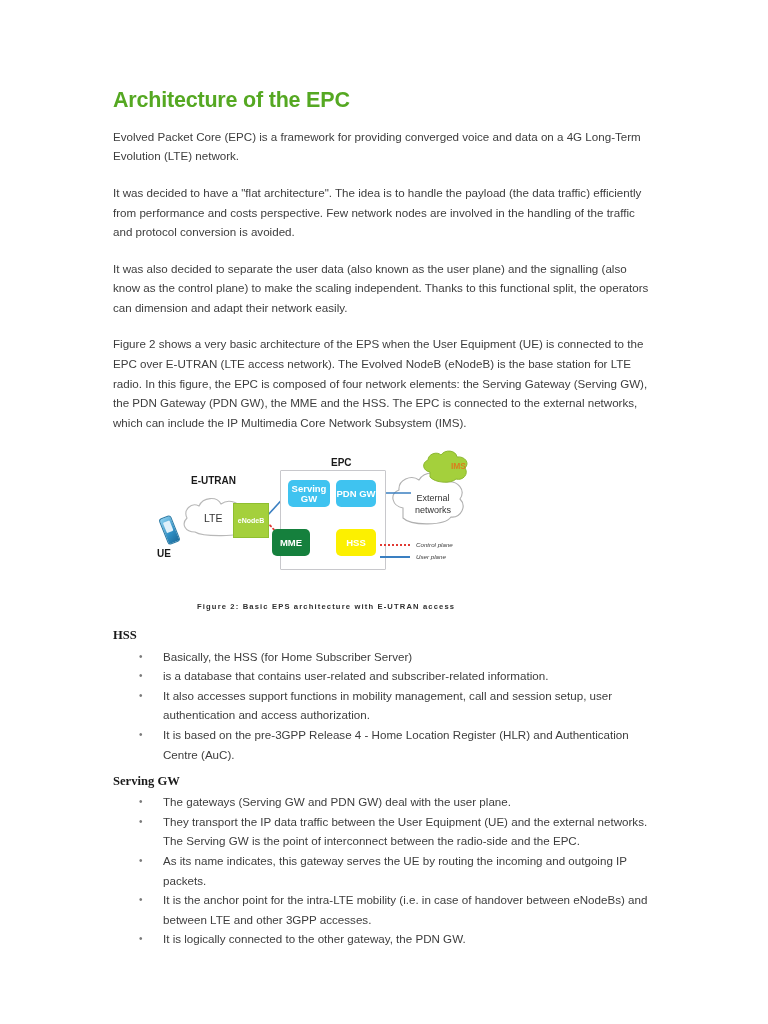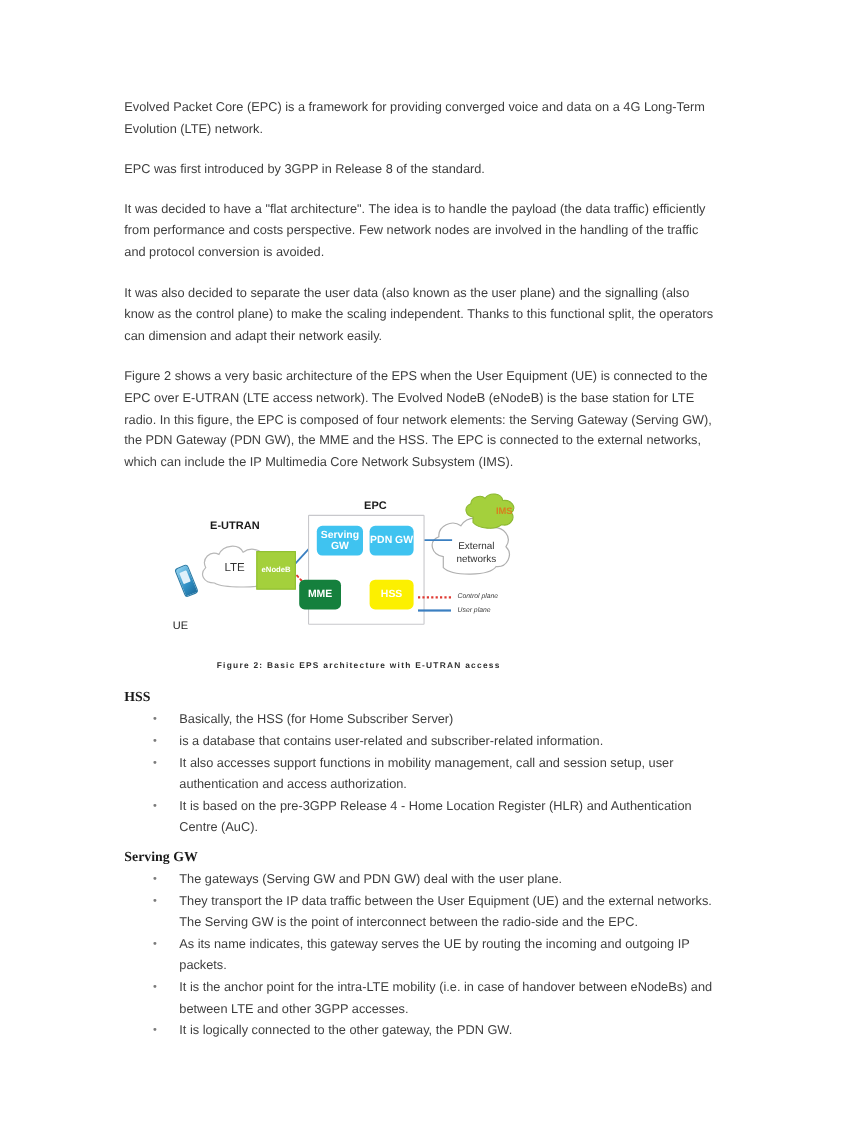--- a/index.html
+++ b/index.html
@@ -109,23 +109,23 @@
     position: absolute;
     left: 42px;
     top: 25px;
     font-size: 10px;
     font-weight: bold;
     color: #1a1a1a;
   }
   .lbl-ue {
     position: absolute;
     left: 8px;
-    top: 116px;
+    top: 98px;
     font-size: 10px;
-    font-weight: normal;
+    font-weight: bold;
     color: #1a1a1a;
   }
   .node-serving { left: 139px; top: 30px; width: 42px; height: 27px; background: #3fc3f0; }
   .node-pdn     { left: 187px; top: 30px; width: 40px; height: 27px; background: #3fc3f0; }
   .node-mme     { left: 123px; top: 79px; width: 38px; height: 27px; background: #15803d; }
   .node-hss     { left: 187px; top: 79px; width: 40px; height: 27px; background: #fcf000; color: #ffffff; }
   .node-enodeb  {
     left: 84px; top: 53px; width: 34px; height: 33px;
     background: #a4d03c; border-radius: 0; font-size: 7px;
     border: 1px solid #8fbf30;
@@ -197,23 +197,23 @@
     color: #7a7a7a;
     font-size: 10px;
   }
 </style>
 </head>
 <body>
 
 <div class="page">
   <div class="content">
 
+    <h1 class="doc-title">Architecture of the EPC</h1>
 
     <p class="para">Evolved Packet Core (EPC) is a framework for providing converged voice and data on a 4G Long-Term Evolution (LTE) network.</p>
-    <p class="para">EPC was first introduced by 3GPP in Release 8 of the standard.</p>
     <p class="para">It was decided to have a "flat architecture". The idea is to handle the payload (the data traffic) efficiently from performance and costs perspective. Few network nodes are involved in the handling of the traffic and protocol conversion is avoided.</p>
     <p class="para">It was also decided to separate the user data (also known as the user plane) and the signalling (also know as the control plane) to make the scaling independent. Thanks to this functional split, the operators can dimension and adapt their network easily.</p>
     <p class="para">Figure 2 shows a very basic architecture of the EPS when the User Equipment (UE) is connected to the EPC over E-UTRAN (LTE access network). The Evolved NodeB (eNodeB) is the base station for LTE radio. In this figure, the EPC is composed of four network elements: the Serving Gateway (Serving GW), the PDN Gateway (PDN GW), the MME and the HSS. The EPC is connected to the external networks, which can include the IP Multimedia Core Network Subsystem (IMS).</p>
 
     <div class="figure-wrap">
       <div class="diagram">
 
         <svg class="svg-layer" viewBox="0 0 340 140">
 
           <g>

